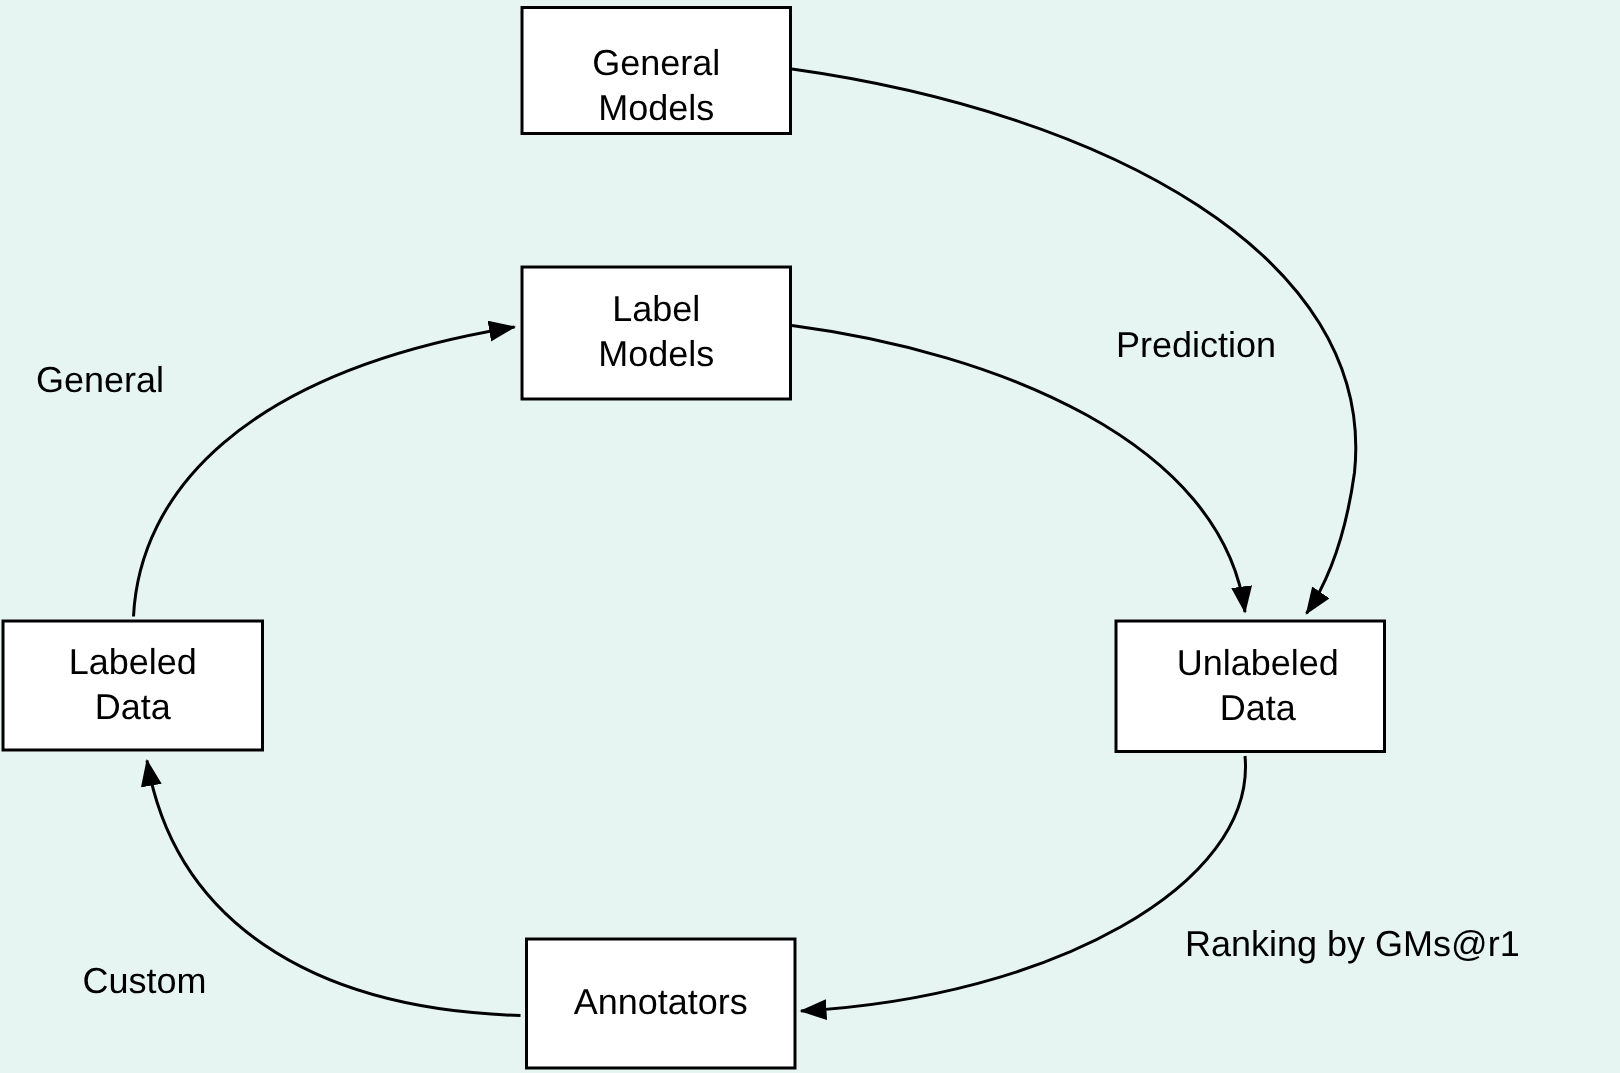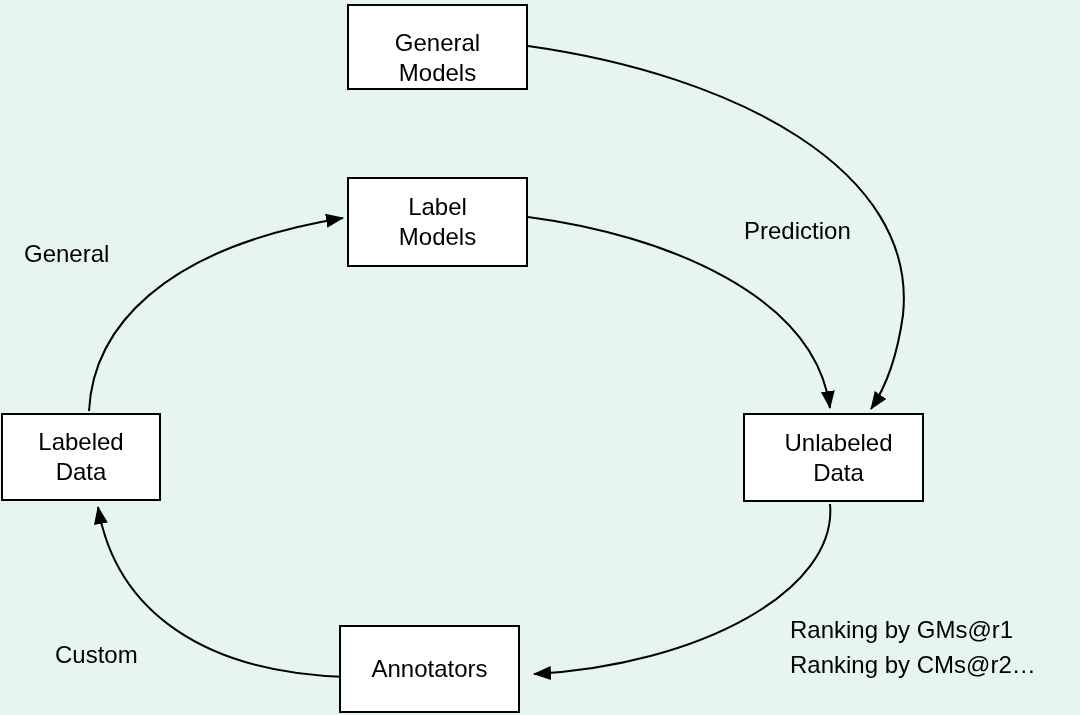--- a/index.html
+++ b/index.html
@@ -34,23 +34,23 @@
     flex-direction: column;
     align-items: center;
     justify-content: center;
     text-align: center;
     font-size: 24px;
     line-height: 30px;
     color: #000000;
   }
   .node-general   { left: 347px; top: 4px;   width: 181px; height: 86px; justify-content: flex-end; }
   .node-custom    { left: 347px; top: 177px; width: 181px; height: 90px; }
-  .node-labeled   { left: 1px;   top: 413px; width: 160px; height: 88px; }
+  .node-labeled   { left: 1px;   top: 413px; width: 175px; height: 88px; }
   .node-unlabeled { left: 743px; top: 413px; width: 181px; height: 89px; padding-left: 10px; }
-  .node-annotators{ left: 339px; top: 625px; width: 181px; height: 88px; justify-content: center; }
+  .node-annotators{ left: 350px; top: 625px; width: 181px; height: 88px; justify-content: center; }
   .edge-label {
     position: absolute;
     font-size: 24px;
     line-height: 28px;
     color: #000000;
     white-space: nowrap;
   }
   .label-training   { left: 24px;  top: 240px; }
   .label-prediction { left: 744px; top: 217px; }
   .label-label      { left: 55px;  top: 641px; }
@@ -107,16 +107,15 @@
   </div>
 
   <div class="edge-label label-training">General</div>
 
   <div class="edge-label label-prediction">Prediction</div>
 
   <div class="edge-label label-label">Custom</div>
 
   <div class="label-ranking">
     <div>Ranking by GMs@r1</div>
-    <div>Ranking by CMs@r2…</div>
   </div>
 
 </div>
 
 </body></html>

